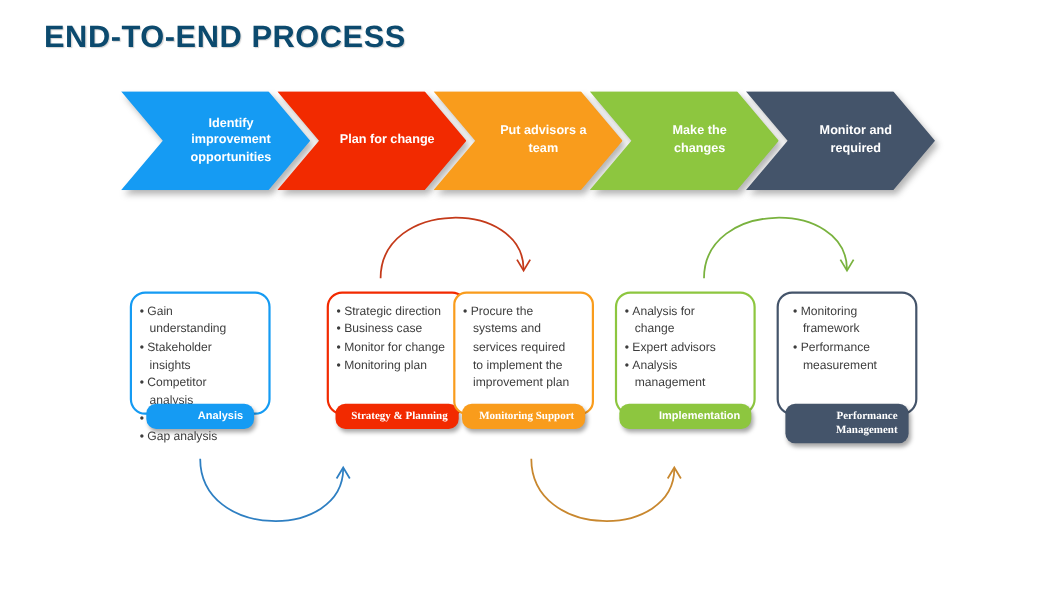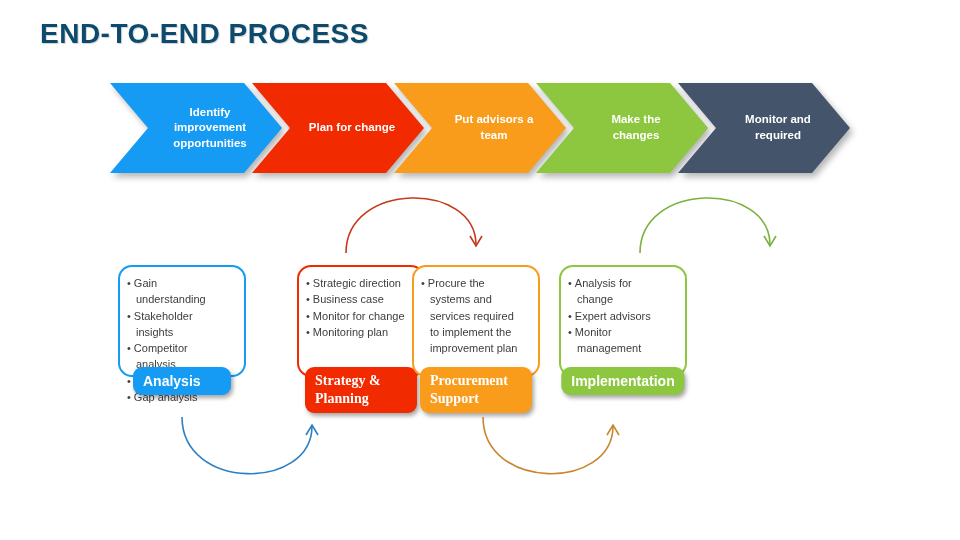--- a/index.html
+++ b/index.html
@@ -37,38 +37,38 @@
   .c-orange{background:var(--orange);}
   .c-green {background:var(--green);}
   .c-dark  {background:var(--dark);}
   
   .step-box{
     position:absolute;top:265px;width:128px;height:112px;box-sizing:border-box;
     border:2.5px solid;border-radius:14px;background:#fff;
   }
   .b-blue  {border-color:var(--blue);}
   .b-red   {border-color:var(--red);}
-  .b-orange{border-color:var(--orange);}
+  .b-orange{border-color:var(--orange);border-radius:12px;}
   .b-green {border-color:var(--green);}
   .b-dark  {border-color:var(--dark);}
   .bx0{left:118px;} .bx1{left:265px;margin-left:32px;} .bx2{left:412px;} .bx3{left:559px;} .bx4{left:706px;}
   .bullets{
     list-style:none;margin:8px 0 0 0;padding:0 17px 0 7px;
     font-size:11px;line-height:1.48;color:#3d3d3d;
   }
   .bx2 .bullets{padding-right:14px;}
   .bx3 .bullets, .bx4 .bullets{padding-right:24px;}
   .bx4 .bullets{padding-left:13px;}
   .bullets li{padding-left:9px;text-indent:-9px;}
   .bullets li::before{content:"\2022";margin-right:3px;}
   
   .step-tag{
     position:absolute;top:100px;left:50%;transform:translateX(-50%);
     min-width:78px;max-width:120px;padding:5px 10px;border-radius:9px;
-    color:#fff;font-weight:bold;font-size:14px;line-height:1.3;text-align:left;
+    color:#fff;font-weight:bold;font-size:10px;line-height:1.3;text-align:right;
     box-shadow:2px 3px 4px rgba(0,0,0,.35);
     white-space:nowrap;
   }
   .step-tag.wrap{white-space:normal;width:92px;font-family:Liberation Serif, serif;}
   .bx3 .step-tag{min-width:100px;}
   
   .arc{position:absolute;overflow:visible;}
   .arc path, .arc polyline{fill:none;stroke-width:1.6px;}
   .a-red   {stroke:var(--arc_red);}
   .a-green {stroke:var(--arc_green);}
@@ -128,32 +128,39 @@
       <li>Monitor for change</li>
       <li>Monitoring plan</li>
     </ul>
     <div class="step-tag c-red wrap">Strategy &amp; Planning</div>
   </div>
 
   <div class="step-box bx2 b-orange">
     <ul class="bullets">
       <li>Procure the systems and services required to implement the improvement plan</li>
     </ul>
-    <div class="step-tag c-orange wrap">Procurement Support</div>
+    <div class="step-tag c-orange wrap">Monitoring Support</div>
   </div>
 
   <div class="step-box bx3 b-green">
     <ul class="bullets">
       <li>Analysis for change</li>
       <li>Expert advisors</li>
-      <li>Monitor management</li>
+      <li>Analysis management</li>
     </ul>
     <div class="step-tag c-green">Implementation</div>
   </div>
 
+  <div class="step-box bx4 b-dark">
+    <ul class="bullets">
+      <li>Monitoring framework</li>
+      <li>Performance measurement</li>
+    </ul>
+    <div class="step-tag c-dark wrap">Performance Management</div>
+  </div>
 
   <svg class="arc" style="left:340px;top:177px;" width="142" height="80">
     <path class="a-red" d="M6,76 C6,4 136,4 136,68"></path>
     <polyline class="a-red" points="130,59 136,69 142,59"></polyline>
   </svg>
 
   <svg class="arc" style="left:634px;top:177px;" width="142" height="80">
     <path class="a-green" d="M6,76 C6,4 136,4 136,68"></path>
     <polyline class="a-green" points="130,59 136,69 142,59"></polyline>
   </svg>

